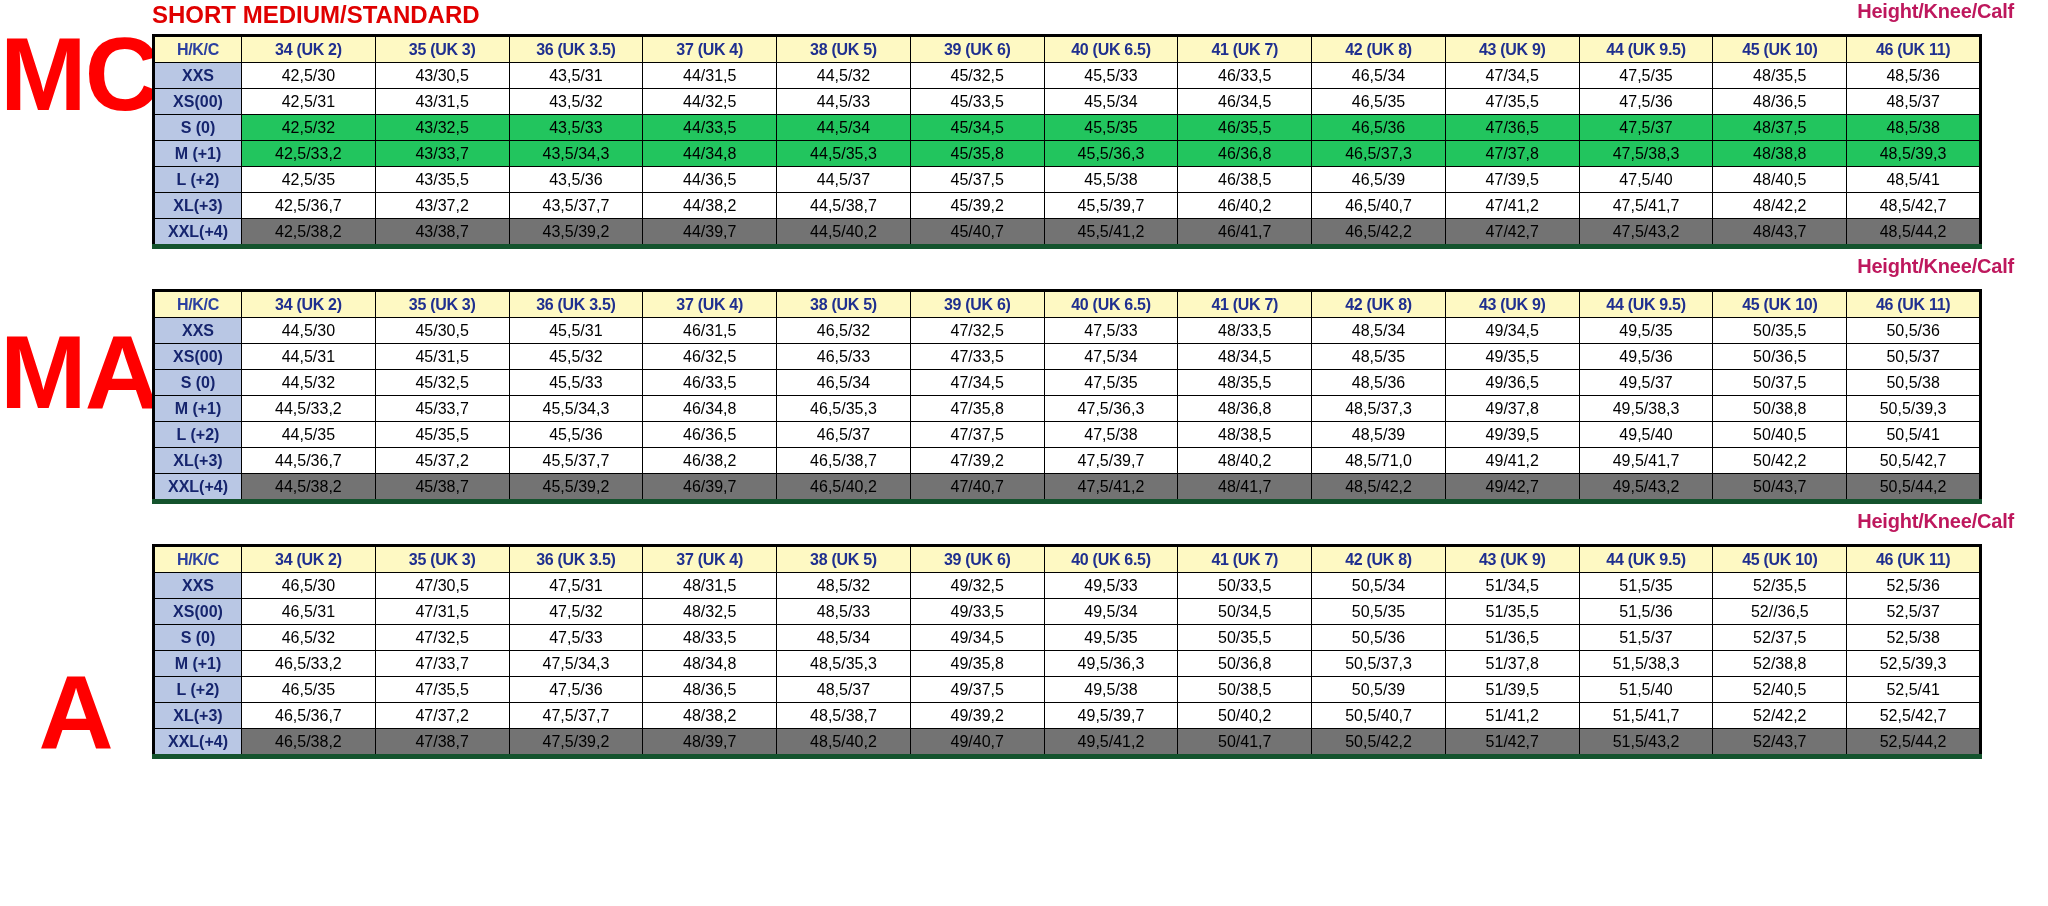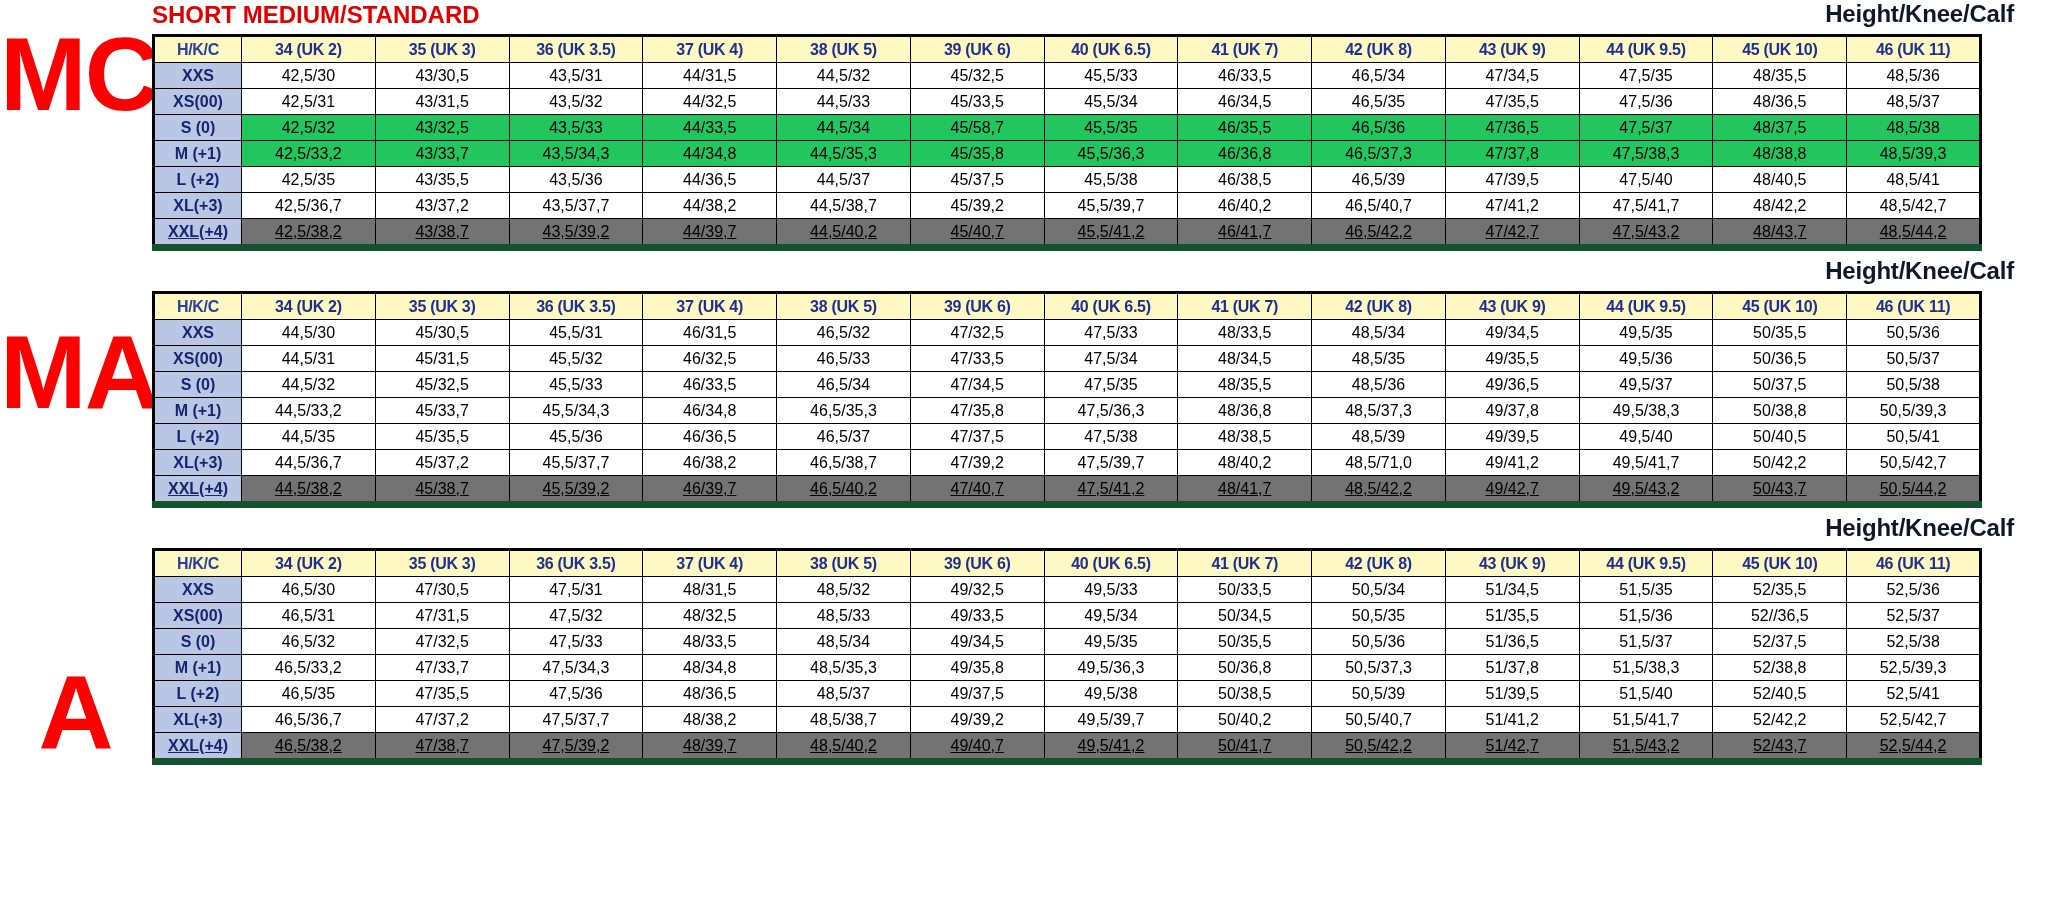--- a/index.html
+++ b/index.html
@@ -64,22 +64,22 @@
     font-family: "Liberation Sans", sans-serif;
     line-height: 30px;
     padding-left: 2px;
     display: inline-block;
   }
   .hkc-note {
     position: absolute;
     right: 34px;
     top: 0px;
     font-weight: bold;
-    font-size: 24px;
-    color: #0f172a;
+    font-size: 20px;
+    color: #be185d;
     letter-spacing: -0.2px;
   }
   table.size-table {
     border-collapse: collapse;
     table-layout: fixed;
     width: 1830px;
     margin-left: 2px;
     border: 3px solid #000;
   }
   table.size-table td, table.size-table th {
@@ -112,21 +112,21 @@
   }
   td.cell {
     color: #000;
     background: #ffffff;
     font-size: 16px;
   }
   tr.pink td.cell { background: #22c55e; }
   tr.pink td.rowhead { background: #b9c7e4; }
   tr.blue td.cell { background: #737373; }
   tr.blue td.rowhead { background: #b9c7e4; }
-  tr.last td { border-bottom: 7px solid #14532d; text-decoration: underline; }
+  tr.last td { border-bottom: 5px solid #14532d; }
   .col-first { width: 86px; }
 </style>
 </head>
 <body>
 
 <div class="page">
 
   <div class="letter-column">
     <div class="big-letter l2">MA</div>
     <div class="big-letter l1">MC</div>
@@ -192,21 +192,21 @@
             <td class="cell">48/36,5</td>
             <td class="cell">48,5/37</td>
           </tr>
           <tr class="pink">
             <td class="rowhead">S (0)</td>
             <td class="cell">42,5/32</td>
             <td class="cell">43/32,5</td>
             <td class="cell">43,5/33</td>
             <td class="cell">44/33,5</td>
             <td class="cell">44,5/34</td>
-            <td class="cell">45/58,7</td>
+            <td class="cell">45/34,5</td>
             <td class="cell">45,5/35</td>
             <td class="cell">46/35,5</td>
             <td class="cell">46,5/36</td>
             <td class="cell">47/36,5</td>
             <td class="cell">47,5/37</td>
             <td class="cell">48/37,5</td>
             <td class="cell">48,5/38</td>
           </tr>
           <tr class="pink">
             <td class="rowhead">M (+1)</td>

